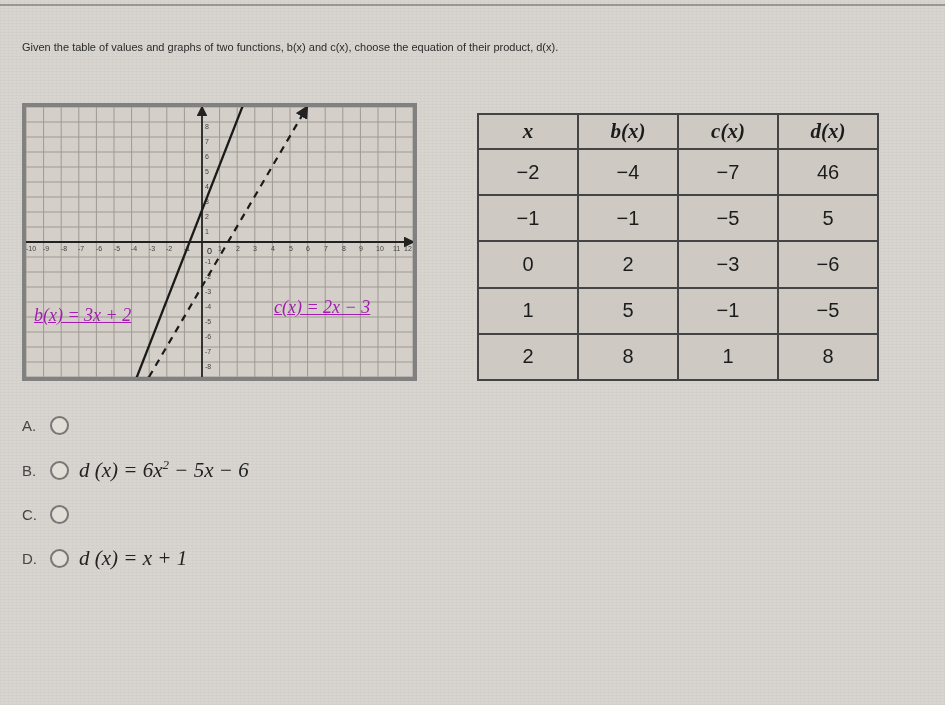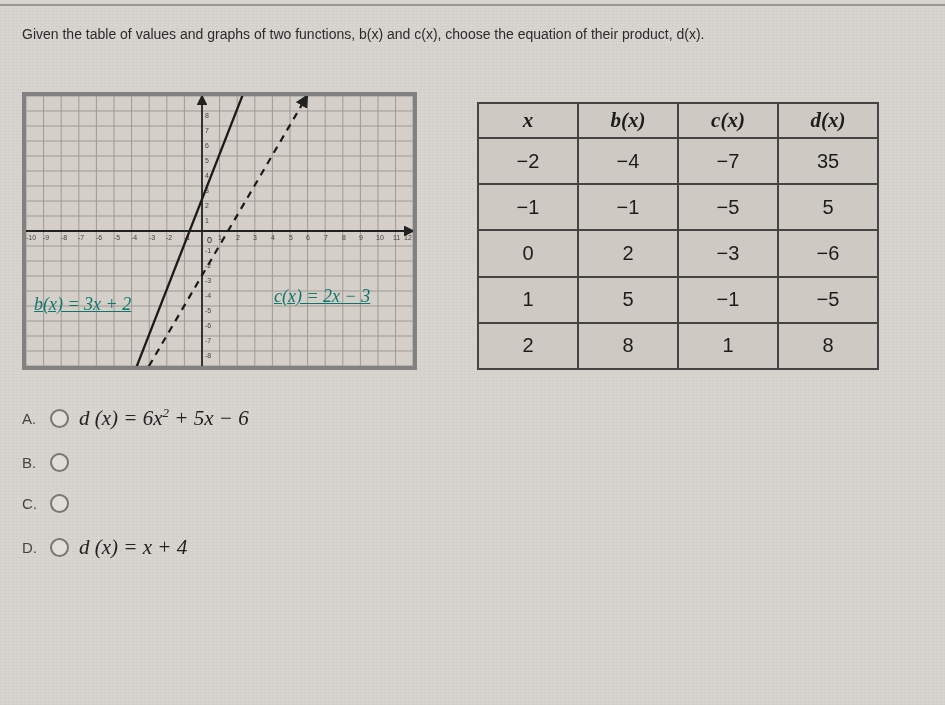--- a/index.html
+++ b/index.html
@@ -21,44 +21,44 @@
     background-image:
       repeating-linear-gradient(0deg, rgba(0,0,0,0.02) 0 1px, transparent 1px 3px),
       repeating-linear-gradient(90deg, rgba(0,0,0,0.015) 0 1px, transparent 1px 4px);
     pointer-events: none;
   }
   .topline {
     position: absolute; left: 0; right: 0; top: 4px;
     border-top: 2px solid #9a9790;
   }
   .question {
-    font-size: 14px;
+    font-size: 11px;
     color: #2b2b2b;
-    margin-top: 6px;
+    margin-top: 21px;
     z-index: 1; position: relative;
   }
   .content-row {
     display: flex;
     gap: 60px;
     margin-top: 50px;
     position: relative; z-index: 1;
   }
   .graph-box {
     width: 395px;
     height: 278px;
     border: 4px solid #818181;
     background: #d4d0c9;
     position: relative;
   }
   .graph-box svg { display: block; width: 100%; height: 100%; }
   .graph-label {
     position: absolute;
     font-style: italic;
     font-size: 18px;
-    color: #0f766e;
+    color: #a21caf;
     text-decoration: underline;
     white-space: nowrap;
     font-family: Georgia, serif;
   }
   .lbl-left { left: 8px; top: 198px; }
   .lbl-right { left: 248px; top: 190px; }
 
   table.data {
     border-collapse: collapse;
     background: #cecac3;
@@ -238,21 +238,21 @@
         <th>b(x)</th>
         <th>c(x)</th>
         <th>d(x)</th>
       </tr>
     </thead>
     <tbody id="tbody">
         <tr>
           <td>−2</td>
           <td>−4</td>
           <td>−7</td>
-          <td>35</td>
+          <td>46</td>
         </tr>
         <tr>
           <td>−1</td>
           <td>−1</td>
           <td>−5</td>
           <td>5</td>
         </tr>
         <tr>
           <td>0</td>
           <td>2</td>
@@ -273,28 +273,28 @@
         </tr>
       </tbody>
   </table>
 
 </div>
 
 <div class="options">
   <div class="option">
     <span class="opt-letter">A.</span>
     <span class="radio"></span>
-    <span class="opt-math">d (x) = 6x<sup>2</sup> + 5x − 6</span>
   </div>
   <div class="option">
     <span class="opt-letter">B.</span>
     <span class="radio"></span>
+    <span class="opt-math">d (x) = 6x<sup>2</sup> − 5x − 6</span>
   </div>
   <div class="option">
     <span class="opt-letter">C.</span>
     <span class="radio"></span>
   </div>
   <div class="option">
     <span class="opt-letter">D.</span>
     <span class="radio"></span>
-    <span class="opt-math">d (x) = x + 4</span>
+    <span class="opt-math">d (x) = x + 1</span>
   </div>
 </div>
 
 </body></html>

